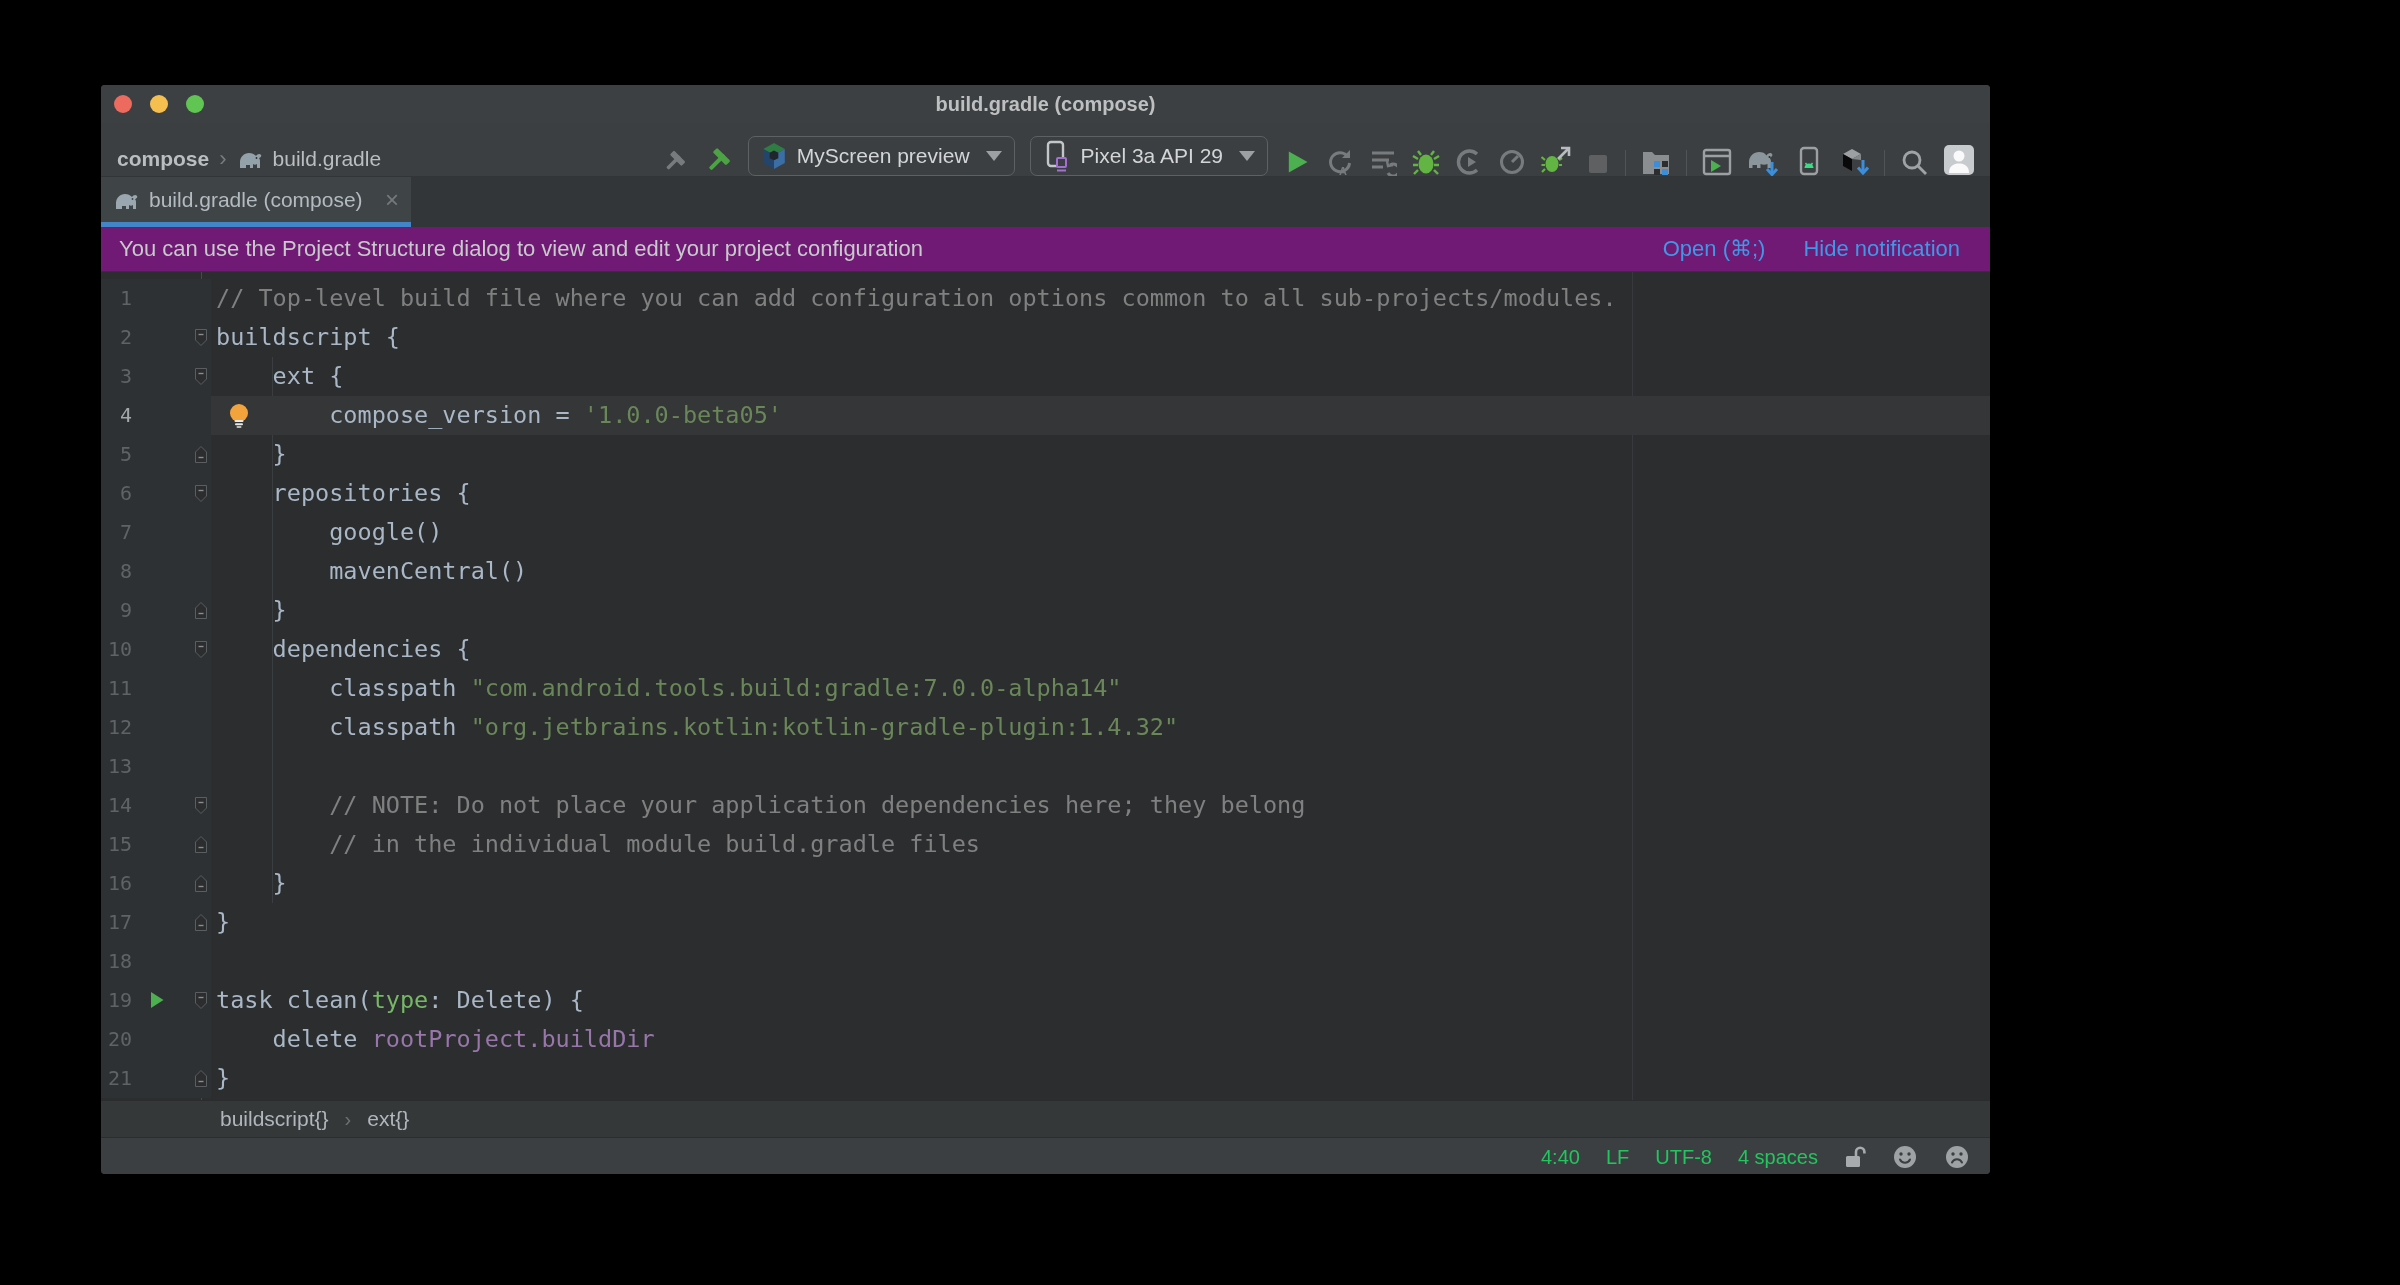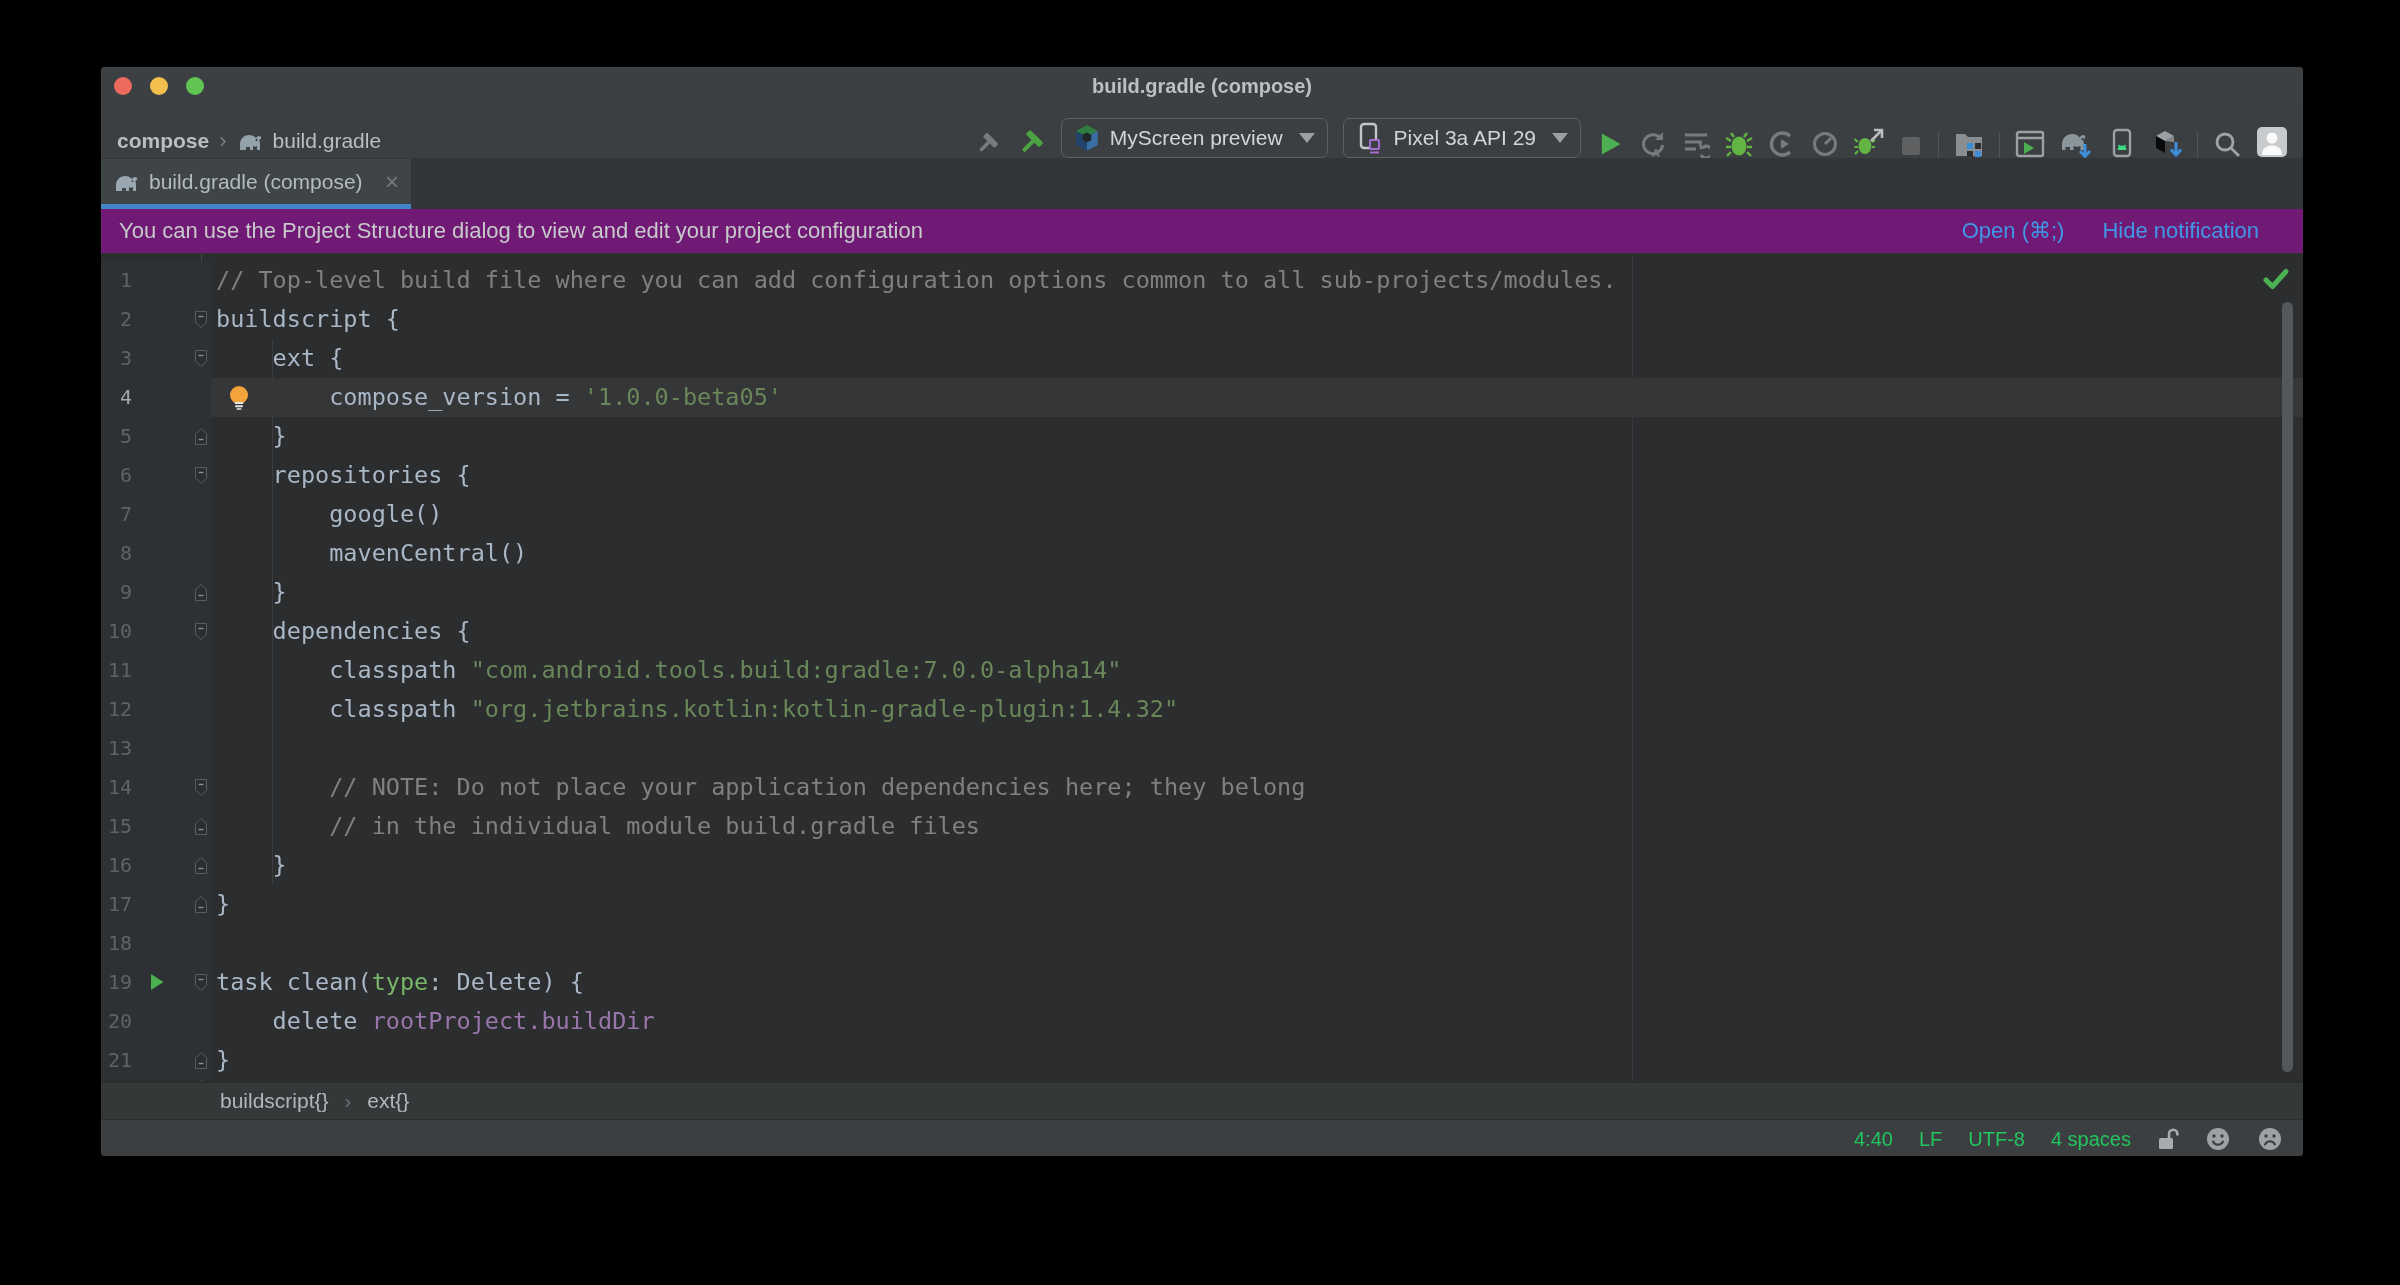--- a/index.html
+++ b/index.html
@@ -1,18 +1,18 @@
 <!DOCTYPE html>
 <html><head>
 <meta charset="utf-8">
 <style>
   html,body{margin:0;padding:0;}
   body{width:2400px;height:1285px;background:#000;position:relative;overflow:hidden;
        font-family:"Liberation Sans",sans-serif;}
-  .window{position:absolute;left:101px;top:67px;width:2202px;height:1089px;
+  .window{position:absolute;left:101px;top:85px;width:1889px;height:1089px;
           background:#3C3F41;border-radius:4px;overflow:hidden;
           box-shadow:inset 0 1px 0 rgba(255,255,255,.07);}
   
   .titlebar{height:38px;background:#3D4042;position:relative;display:flex;align-items:center;}
   .traffic{display:flex;gap:18px;padding-left:13px;}
   .tl{width:18px;height:18px;border-radius:50%;}
   .tl.red{background:#EC6A5E;} .tl.yellow{background:#F4BF4F;} .tl.green{background:#61C554;}
   .win-title{position:absolute;left:0;right:0;text-align:center;color:#BDBFC1;font-size:20px;font-weight:600;}
   
   .navbar{height:53px;background:#3C3F41;border-bottom:1px solid #323537;display:flex;align-items:center;position:relative;}
@@ -28,21 +28,21 @@
   .icon-btn{display:flex;align-items:center;justify-content:center;}
   
   .tabstrip{height:50px;background:#333639;display:flex;align-items:stretch;}
   .tab{width:310px;background:#3F4447;display:flex;align-items:center;gap:10px;padding:0 12px;
        border-bottom:5px solid #4285C9;box-sizing:border-box;}
   .tab-label{color:#B4BBC0;font-size:21px;white-space:nowrap;}
   .tab-close{color:#75797C;font-size:24px;margin-left:auto;line-height:1;}
   
   .notif{height:44px;background:#701a75;border-bottom:1px solid #313437;display:flex;align-items:center;}
   .notif-text{color:#C7C9CB;font-size:22px;padding-left:18px;}
-  .notif-links{margin-left:auto;display:flex;gap:38px;padding-right:44px;}
+  .notif-links{margin-left:auto;display:flex;gap:38px;padding-right:30px;}
   .notif-link{color:#4097E6;font-size:22px;cursor:pointer;}
   
   .editor{height:828px;background:#2B2D2F;position:relative;overflow:hidden;}
   .fold-line{position:absolute;left:100px;top:0;bottom:0;width:1px;background:#47494B;z-index:0;}
   .indent-guide{position:absolute;left:171px;top:85px;height:546px;width:1px;background:#3B3E40;z-index:1;}
   .margin-guide{position:absolute;left:1531px;top:0;bottom:0;width:1px;background:#37393C;z-index:1;}
   .ed-lines{position:absolute;left:0;top:7px;right:0;z-index:2;}
   .ed-row{height:39px;position:relative;display:flex;}
   .ed-row.current .code-pre{background:#343638;}
   .ed-row.current .ln{color:#A4A8AB;}

